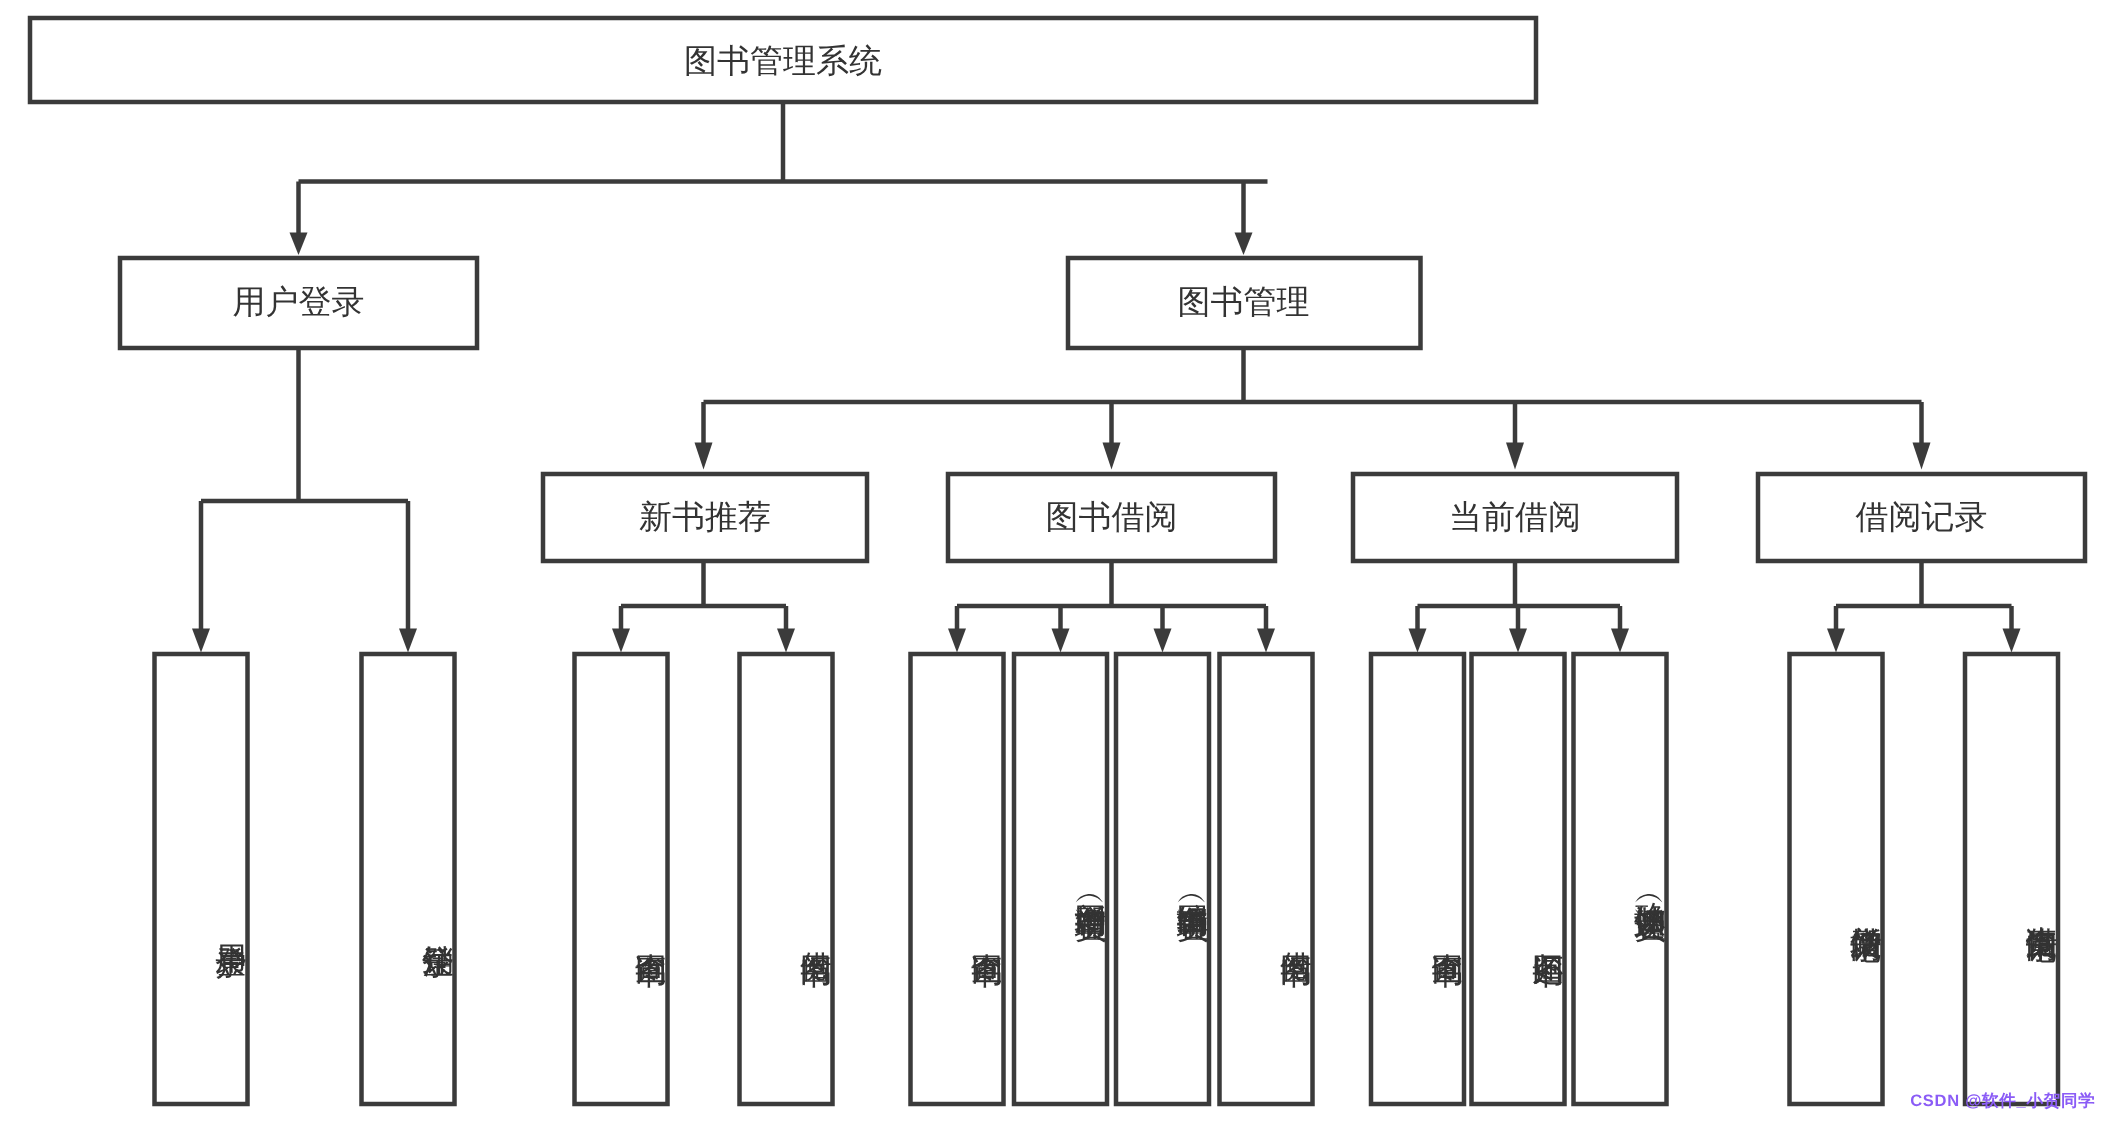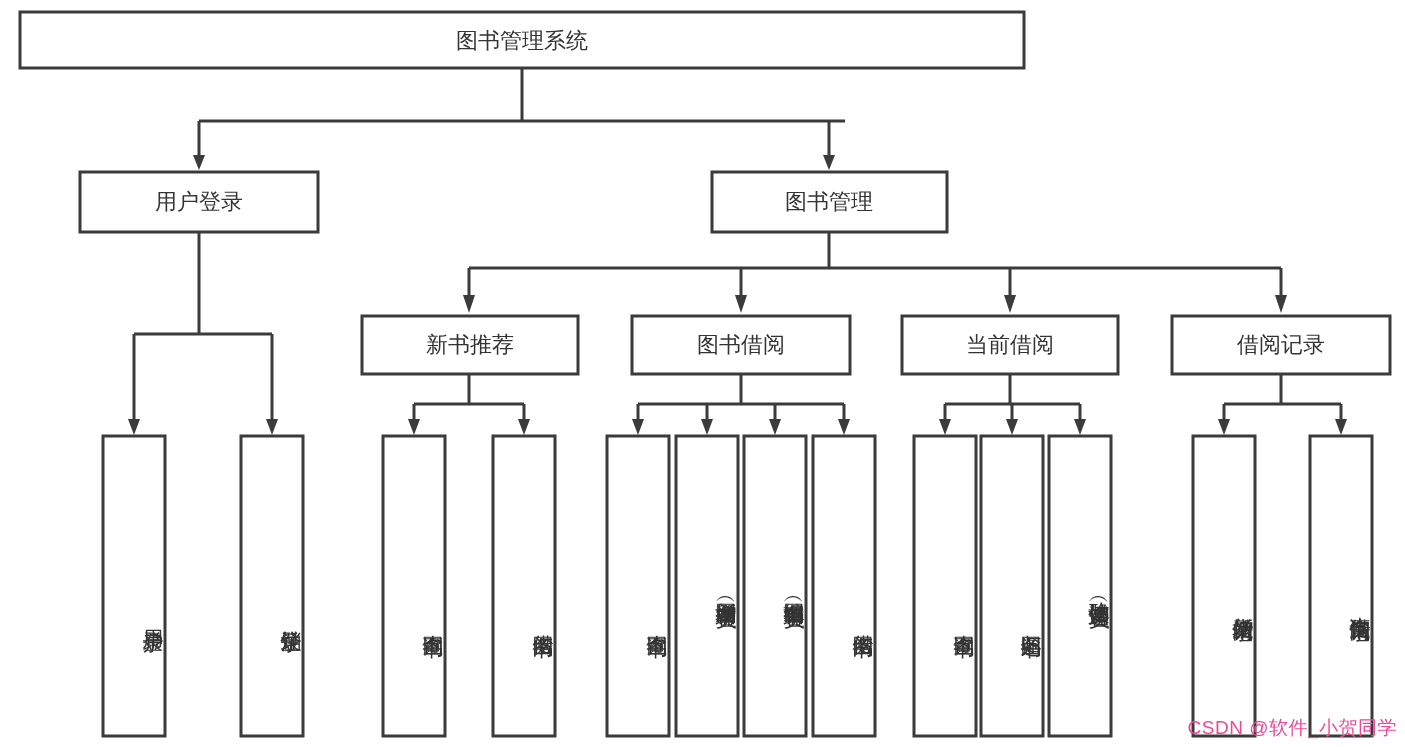--- a/index.html
+++ b/index.html
@@ -61,24 +61,25 @@
     align-items: flex-start;
     justify-content: center;
     white-space: nowrap;
     pointer-events: none;
   }
   .watermark {
     position: absolute;
     right: 8px;
     bottom: 6px;
     font-family: "Liberation Sans", "DejaVu Sans", sans-serif;
-    font-size: 19px;
-    color: #ec4899;
+    font-size: 11px;
+    color: #8b5cf6;
     white-space: nowrap;
     letter-spacing: 0.5px;
+    font-weight: bold;
   }
 </style>
 </head>
 <body>
 
 <div id="diagram-root">
 
   <svg id="tree-svg" viewBox="0 0 1405 747">
     <defs>
       <marker id="arrow" viewBox="0 0 12 14" refX="6" refY="13" markerWidth="12" markerHeight="14" orient="auto-start-reverse" markerUnits="userSpaceOnUse">

